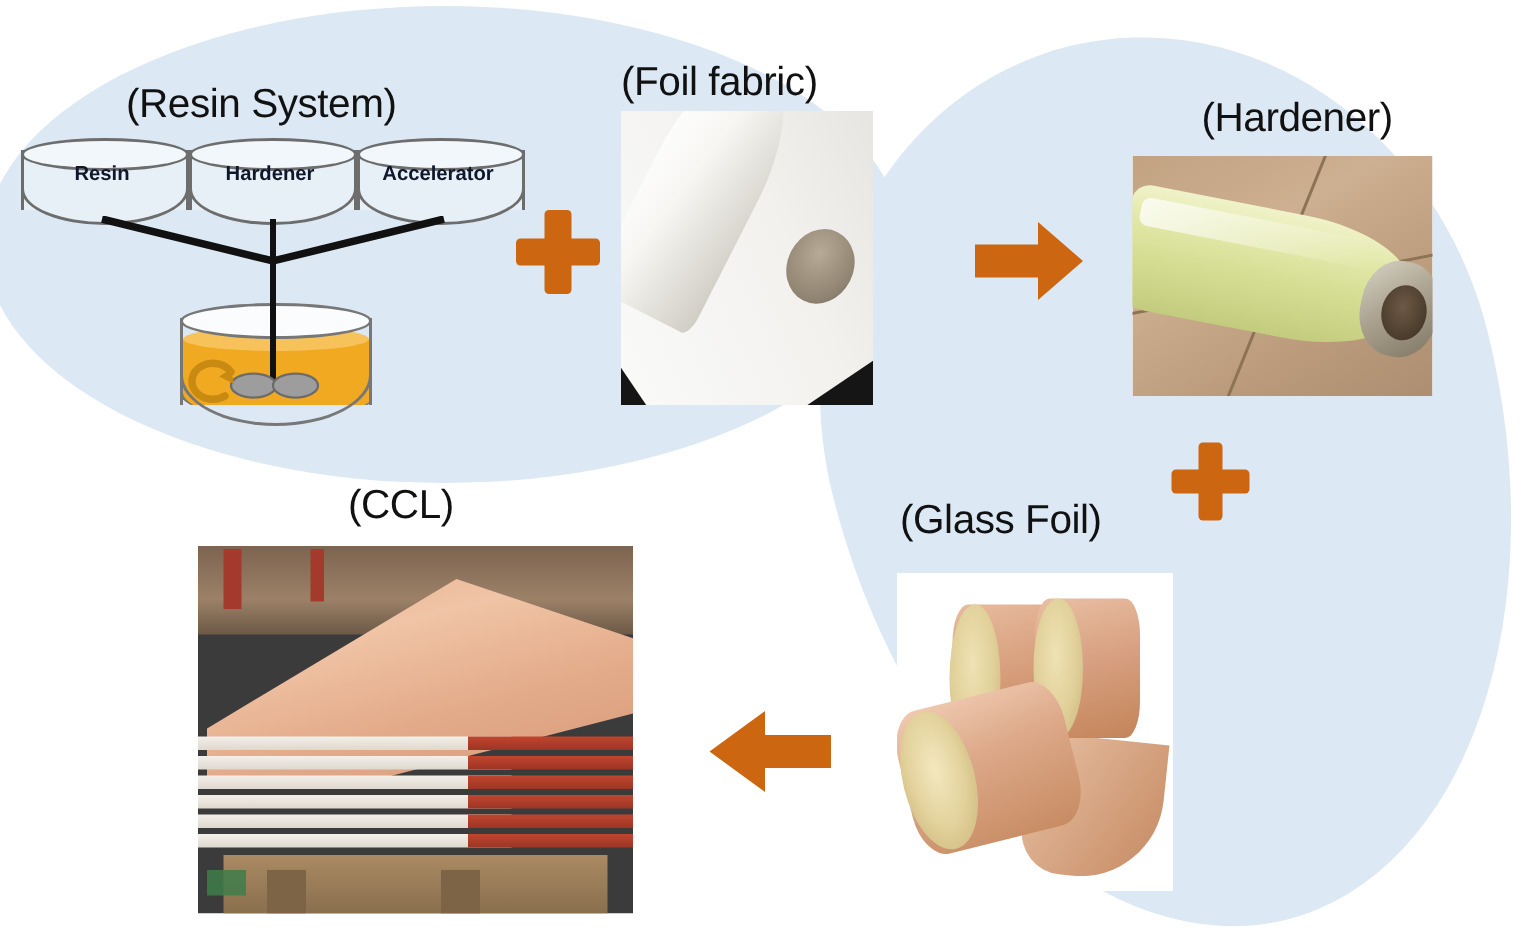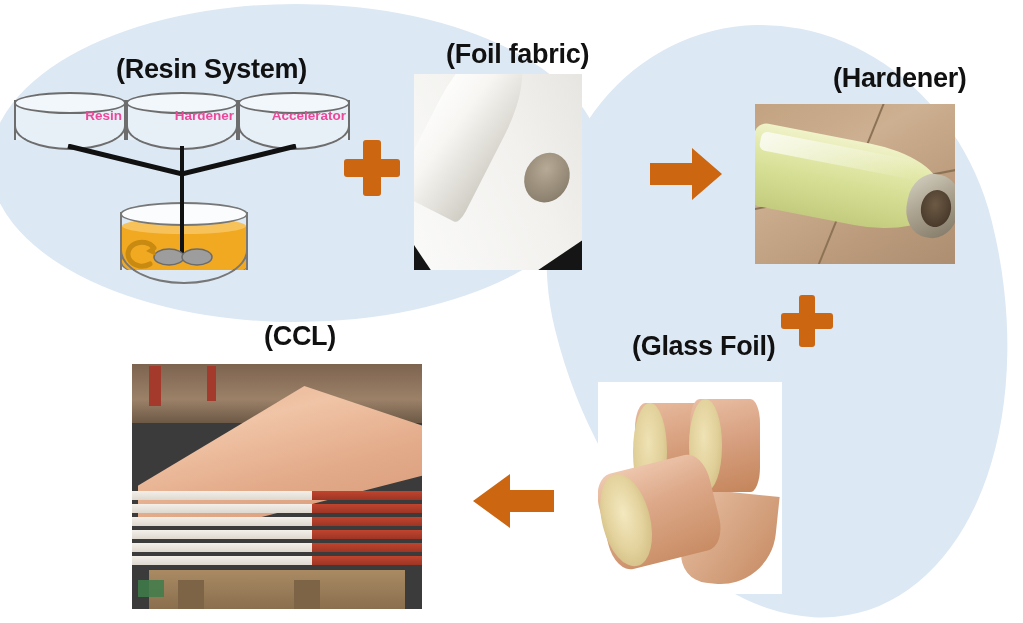--- a/index.html
+++ b/index.html
@@ -11,22 +11,22 @@
   .stage{position:absolute;}
 
   
   .blob{position:absolute;background:#dce8f4;border-radius:50%;}
   #blob-left{left:-10px;top:4px;width:612px;height:318px;}
   #blob-right{left:560px;top:22px;width:450px;height:600px;
     border-radius:50% 50% 50% 50% / 42% 42% 58% 58%;
     transform:rotate(-14deg);transform-origin:50% 50%;}
 
   
-  .caption{position:absolute;white-space:nowrap;font-weight:bold;color:#111;
-    letter-spacing:-0.3px;margin-left:32px;}
+  .caption{position:absolute;white-space:nowrap;font-weight:normal;color:#111;
+    letter-spacing:-0.3px;}
   #cap-resin{left:84px;top:54px;font-size:27px;}
   #cap-glass{left:414px;top:39px;font-size:27px;}
   #cap-prepreg{left:801px;top:63px;font-size:27px;}
   #cap-copper{left:600px;top:331px;font-size:27px;}
   #cap-ccl{left:232px;top:321px;font-size:27px;}
 
   
   .plus{position:absolute;}
   .plus i{position:absolute;background:#cc6611;border-radius:3px;display:block;}
   .plus .h{left:0;top:34%;width:100%;height:32%;}
@@ -40,22 +40,22 @@
   
   #resin-sys{left:10px;top:92px;width:345px;height:190px;}
   .cyl{position:absolute;width:108px;height:56px;}
   .cyl .body{position:absolute;left:0;top:8px;width:100%;height:40px;
     background:#e7eff7;border-left:2px solid #6d6d6d;border-right:2px solid #6d6d6d;}
   .cyl .bot{position:absolute;left:0;top:34px;width:100%;height:22px;
     border:2px solid #6d6d6d;border-top:none;border-radius:0 0 50% 50%/0 0 100% 100%;
     background:#e7eff7;}
   .cyl .top{position:absolute;left:0;top:0;width:100%;height:18px;
     border:2px solid #6d6d6d;border-radius:50%;background:#f2f7fb;}
-  .cyl .lbl{position:absolute;left:0;top:16px;width:100%;text-align:right;
-    font-size:13.5px;font-weight:bold;color:#ec4899;z-index:3;}
+  .cyl .lbl{position:absolute;left:0;top:16px;width:100%;text-align:center;
+    font-size:13.5px;font-weight:bold;color:#0f172a;z-index:3;}
   #cyl-resin{left:4px;top:0;}
   #cyl-hardener{left:116px;top:0;}
   #cyl-accel{left:228px;top:0;}
 
   #funnel{position:absolute;left:0;top:52px;width:345px;height:86px;}
 
   #vessel{position:absolute;left:110px;top:110px;width:124px;height:80px;}
   #vessel .vtop{position:absolute;left:0;top:0;width:100%;height:20px;
     border:2px solid #777;border-radius:50%;background:#fbfcfd;z-index:4;}
   #vessel .vbody{position:absolute;left:0;top:10px;width:100%;height:58px;

